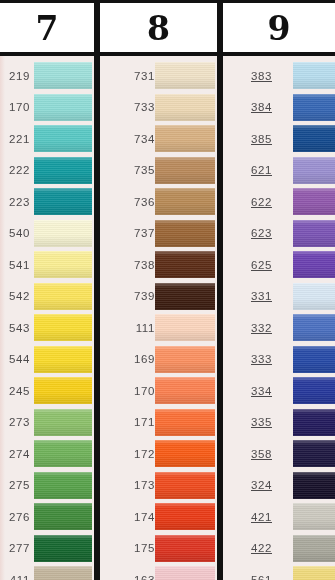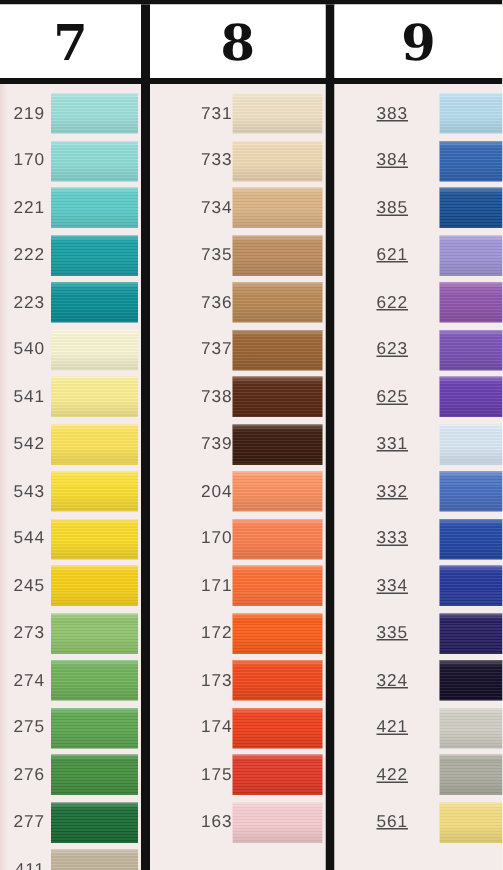--- a/index.html
+++ b/index.html
@@ -275,21 +275,25 @@
         </div>
         <div class="row">
           <div class="row-label">738</div>
           <div class="row-swatch" style="background: rgb(91, 43, 21);"></div>
         </div>
         <div class="row">
           <div class="row-label">739</div>
           <div class="row-swatch" style="background: rgb(61, 29, 16);"></div>
         </div>
         <div class="row">
-          <div class="row-label">204</div>
+          <div class="row-label">111</div>
+          <div class="row-swatch" style="background: rgb(251, 213, 189);"></div>
+        </div>
+        <div class="row">
+          <div class="row-label">169</div>
           <div class="row-swatch" style="background: rgb(251, 144, 96);"></div>
         </div>
         <div class="row">
           <div class="row-label">170</div>
           <div class="row-swatch" style="background: rgb(251, 128, 80);"></div>
         </div>
         <div class="row">
           <div class="row-label">171</div>
           <div class="row-swatch" style="background: rgb(251, 109, 51);"></div>
         </div>
@@ -359,20 +363,24 @@
         </div>
         <div class="row">
           <div class="row-label">334</div>
           <div class="row-swatch" style="background: rgb(37, 55, 155);"></div>
         </div>
         <div class="row">
           <div class="row-label">335</div>
           <div class="row-swatch" style="background: rgb(34, 26, 92);"></div>
         </div>
         <div class="row">
+          <div class="row-label">358</div>
+          <div class="row-swatch" style="background: rgb(29, 23, 64);"></div>
+        </div>
+        <div class="row">
           <div class="row-label">324</div>
           <div class="row-swatch" style="background: rgb(22, 16, 41);"></div>
         </div>
         <div class="row">
           <div class="row-label">421</div>
           <div class="row-swatch" style="background: rgb(204, 201, 191);"></div>
         </div>
         <div class="row">
           <div class="row-label">422</div>
           <div class="row-swatch" style="background: rgb(169, 168, 156);"></div>

